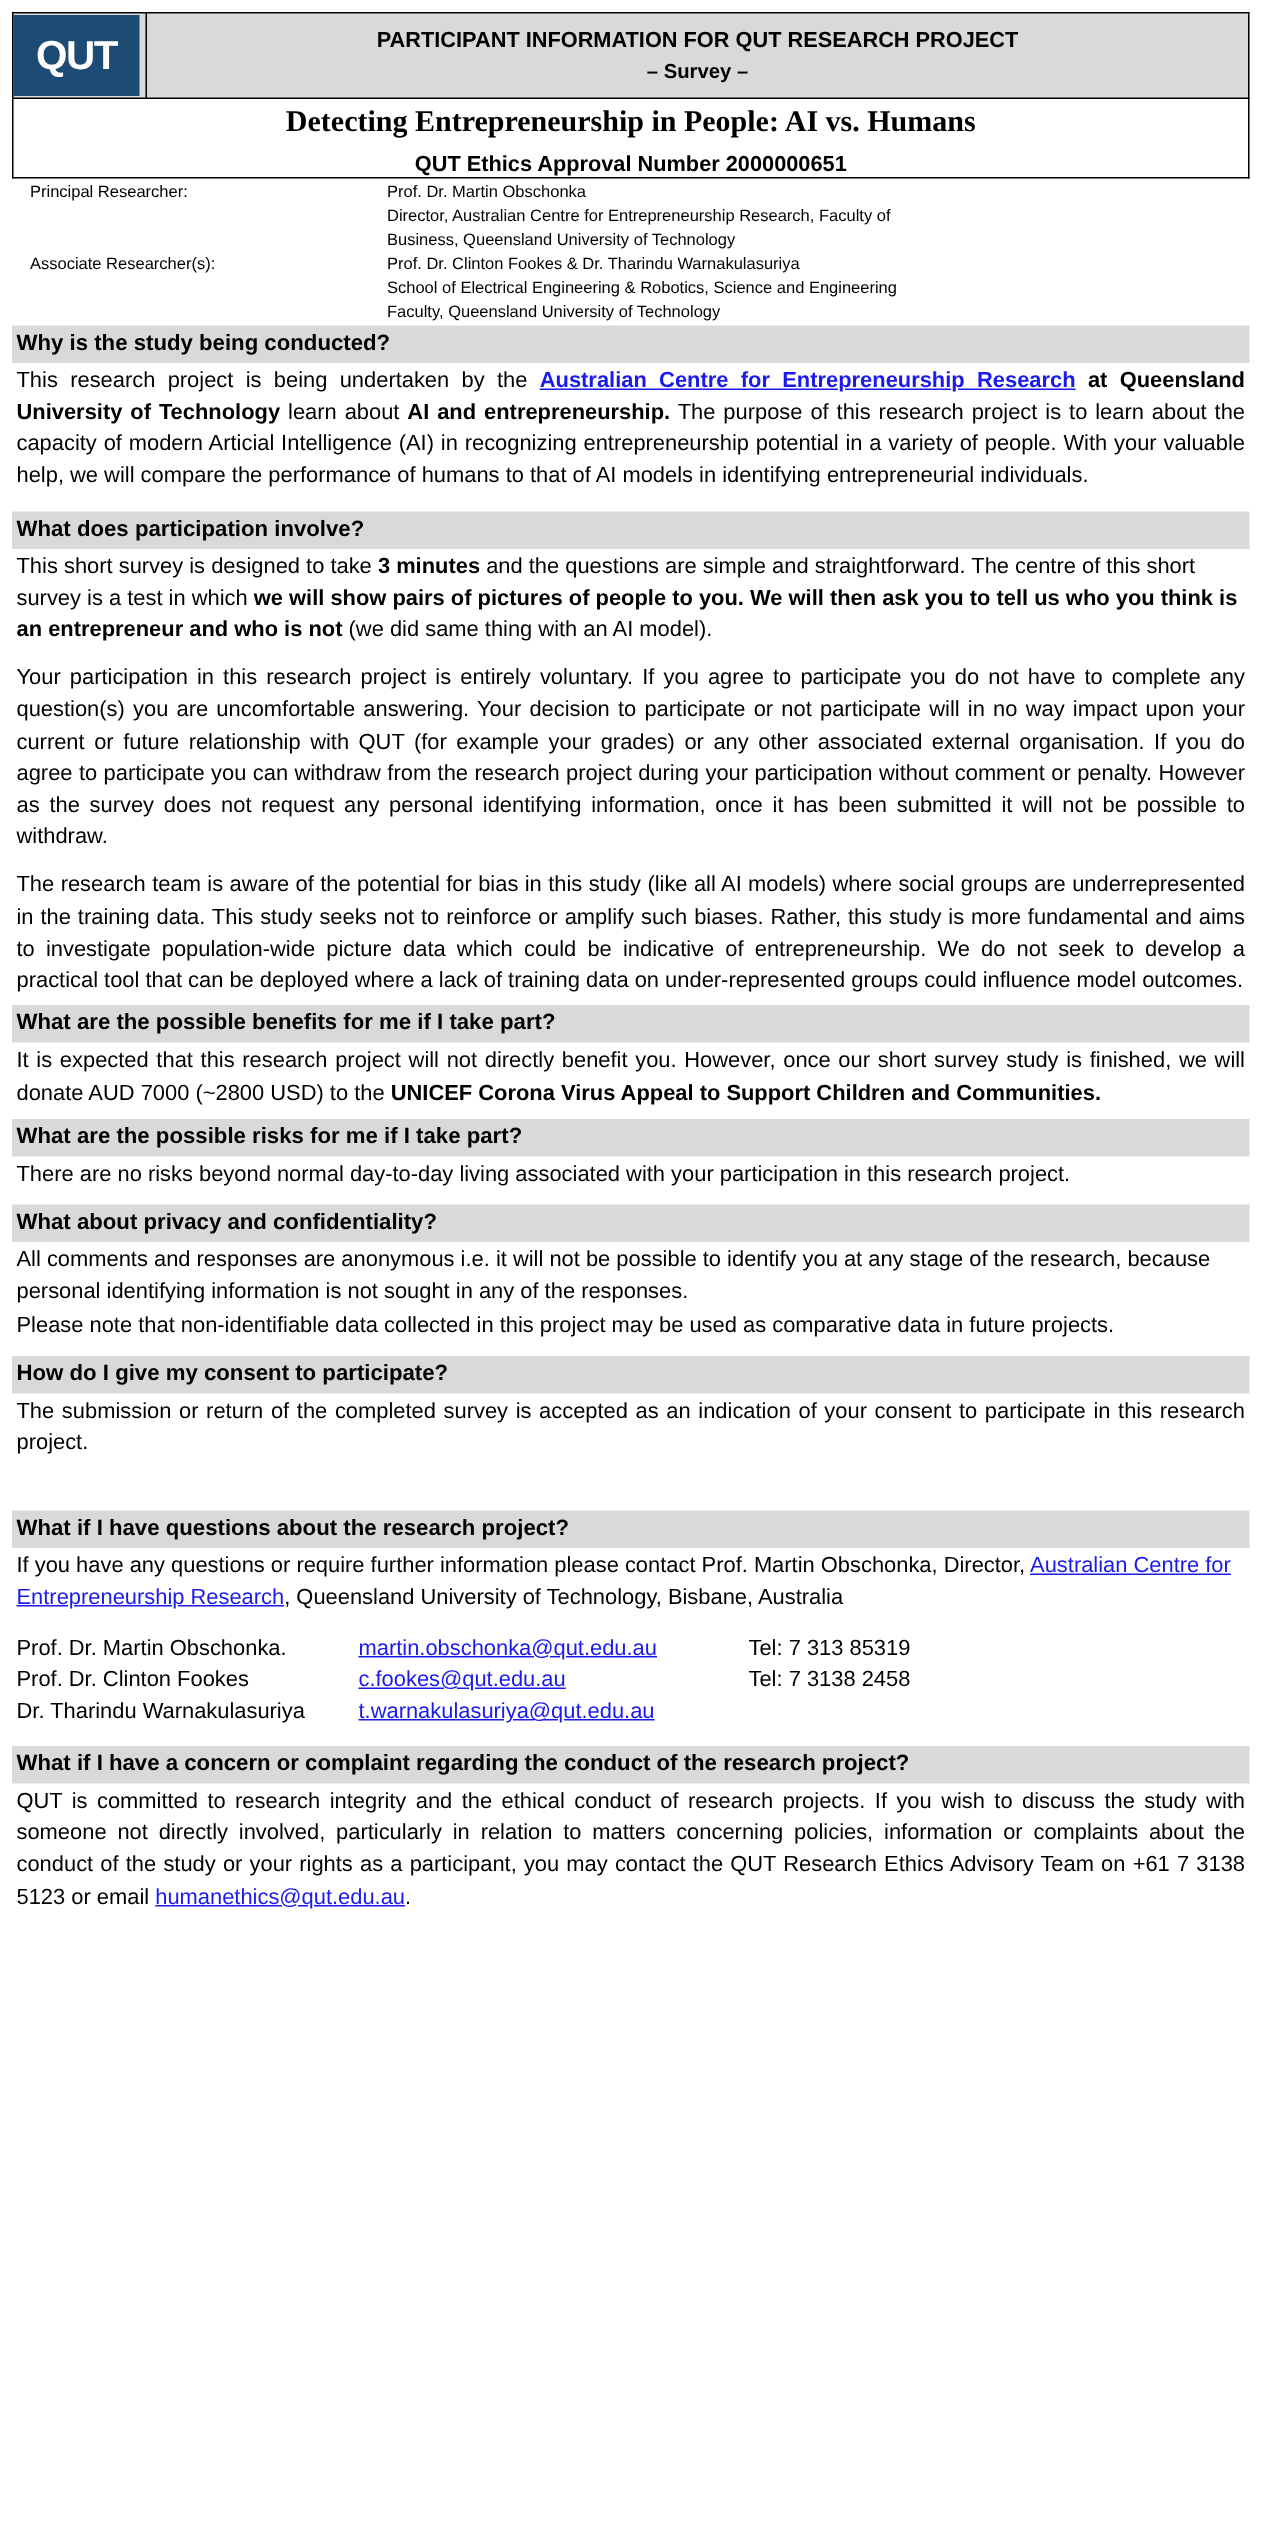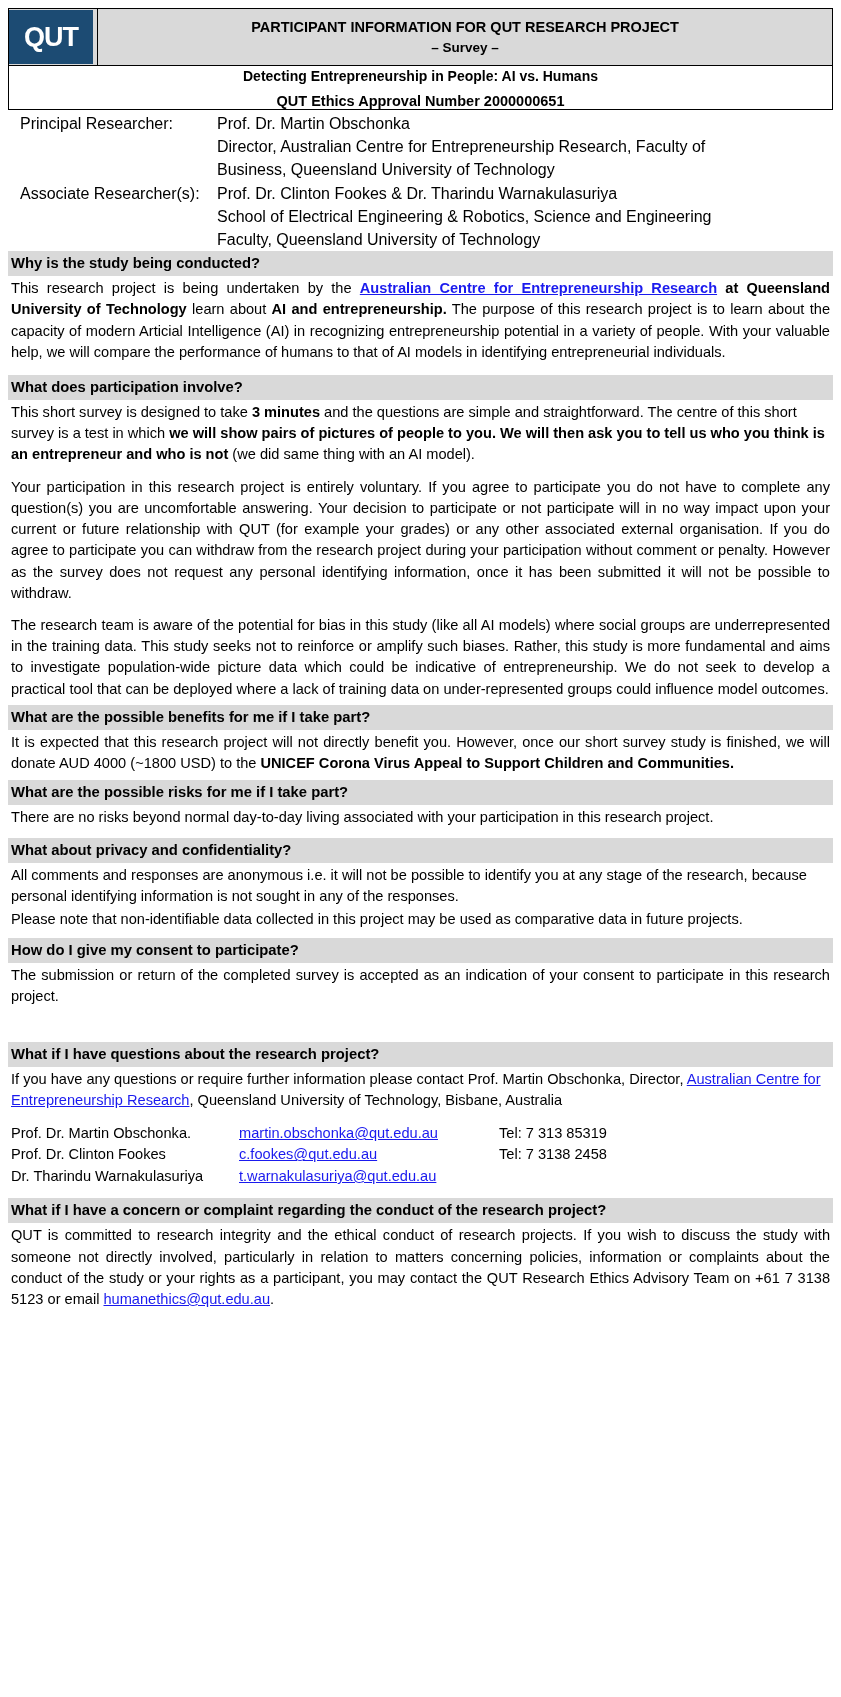--- a/index.html
+++ b/index.html
@@ -67,22 +67,23 @@
   .header-title-cell .sub {
     font-size: 13.5px;
   }
   .project-cell {
     text-align: center;
     background: #ffffff;
     padding: 9px 4px 9px 4px;
   }
   .project-title {
     font-weight: bold;
-    font-size: 14px;
+    font-size: 20px;
     line-height: 1.5;
+    font-family: Liberation Serif, serif;
   }
   .project-ethics {
     font-weight: bold;
     font-size: 14.5px;
     margin-top: 6px;
   }
 
   
   .sec-head {
     background: #d9d9d9;
@@ -116,22 +117,23 @@
     color: #1a1aee;
     text-decoration: underline;
   }
 
   
   .team {
     padding: 2px 3px 0 3px;
   }
   .team-row {
     display: flex;
-    font-size: 16px;
+    font-size: 11px;
     line-height: 1.45;
+    gap: 41px;
   }
   .team-label {
     width: 206px;
     flex: 0 0 206px;
     padding-left: 9px;
     box-sizing: border-box;
   }
   .team-value {
     flex: 1 1 auto;
   }
@@ -208,21 +210,21 @@
 
   <div class="sec-head">Why is the study being conducted?</div>
   <p class="para"><span>This research project is being undertaken by the </span><a class="link-bold" href="#">Australian Centre for Entrepreneurship Research</a><b> at Queensland University of Technology</b><span> learn about </span><b>AI and entrepreneurship.</b><span> The purpose of this research project is to learn about the capacity of modern Articial Intelligence (AI) in recognizing entrepreneurship potential in a variety of people. With your valuable help, we will compare the performance of humans to that of AI models in identifying entrepreneurial individuals.</span></p>
 
   <div class="sec-head" style="margin-top:12px">What does participation involve?</div>
   <p class="para nojust"><span>This short survey is designed to take </span><b>3 minutes</b><span> and the questions are simple and straightforward. The centre of this short survey is a test in which </span><b>we will show pairs of pictures of people to you. We will then ask you to tell us who you think is an entrepreneur and who is not</b><span> (we did same thing with an AI model).</span></p>
   <p class="para">Your participation in this research project is entirely voluntary. If you agree to participate you do not have to complete any question(s) you are uncomfortable answering. Your decision to participate or not participate will in no way impact upon your current or future relationship with QUT (for example your grades) or any other associated external organisation. If you do agree to participate you can withdraw from the research project during your participation without comment or penalty. However as the survey does not request any personal identifying information, once it has been submitted it will not be possible to withdraw.</p>
   <p class="para">The research team is aware of the potential for bias in this study (like all AI models) where social groups are underrepresented in the training data. This study seeks not to reinforce or amplify such biases. Rather, this study is more fundamental and aims to investigate population-wide picture data which could be indicative of entrepreneurship. We do not seek to develop a practical tool that can be deployed where a lack of training data on under-represented groups could influence model outcomes.</p>
 
   <div class="sec-head" style="margin-top:5px">What are the possible benefits for me if I take part?</div>
-  <p class="para"><span>It is expected that this research project will not directly benefit you. However, once our short survey study is finished, we will donate AUD 4000 (~1800 USD) to the </span><b>UNICEF Corona Virus Appeal to Support Children and Communities.</b></p>
+  <p class="para"><span>It is expected that this research project will not directly benefit you. However, once our short survey study is finished, we will donate AUD 7000 (~2800 USD) to the </span><b>UNICEF Corona Virus Appeal to Support Children and Communities.</b></p>
 
   <div class="sec-head" style="margin-top:6px">What are the possible risks for me if I take part?</div>
   <p class="para">There are no risks beyond normal day-to-day living associated with your participation in this research project.</p>
 
   <div class="sec-head" style="margin-top:9px">What about privacy and confidentiality?</div>
   <p class="para nojust">All comments and responses are anonymous i.e. it will not be possible to identify you at any stage of the research, because personal identifying information is not sought in any of the responses.</p>
   <p class="para nojust tight">Please note that non-identifiable data collected in this project may be used as comparative data in future projects.</p>
 
   <div class="sec-head" style="margin-top:8px">How do I give my consent to participate?</div>
   <p class="para">The submission or return of the completed survey is accepted as an indication of your consent to participate in this research project.</p>

